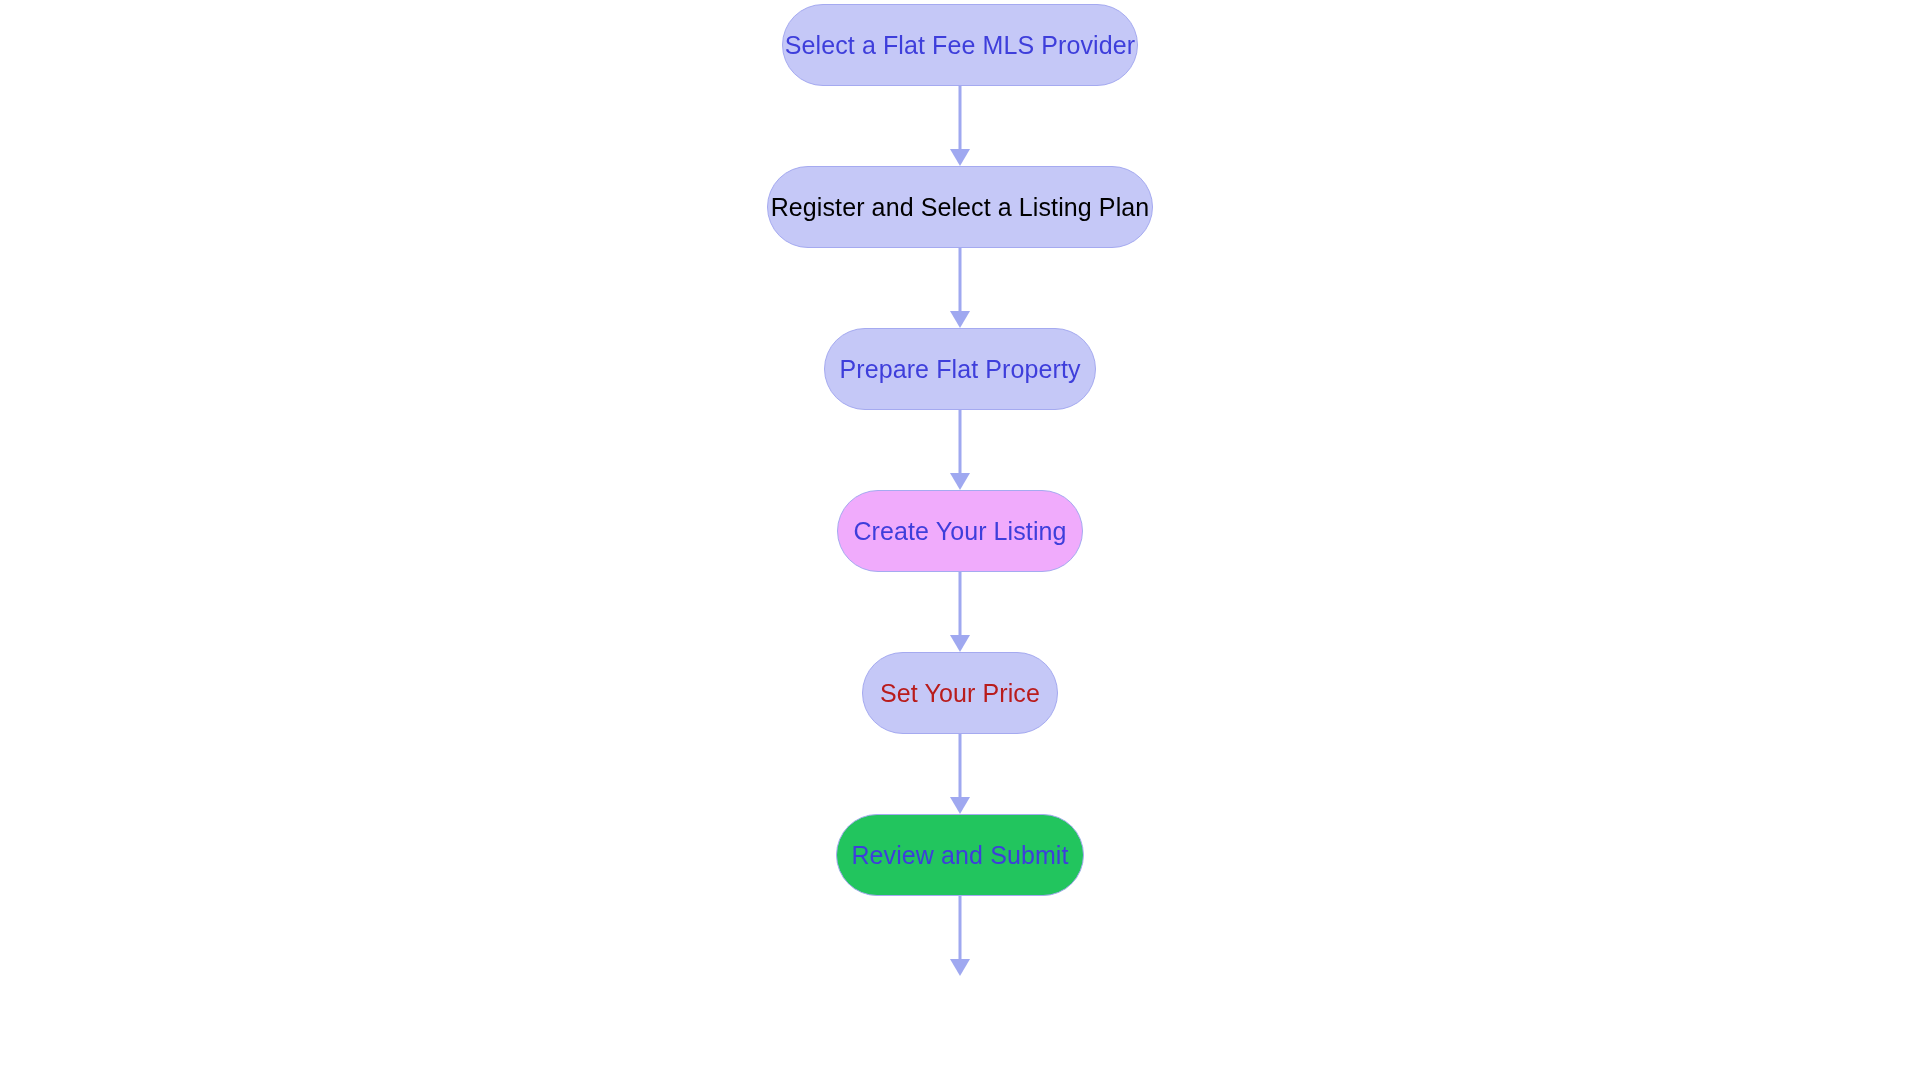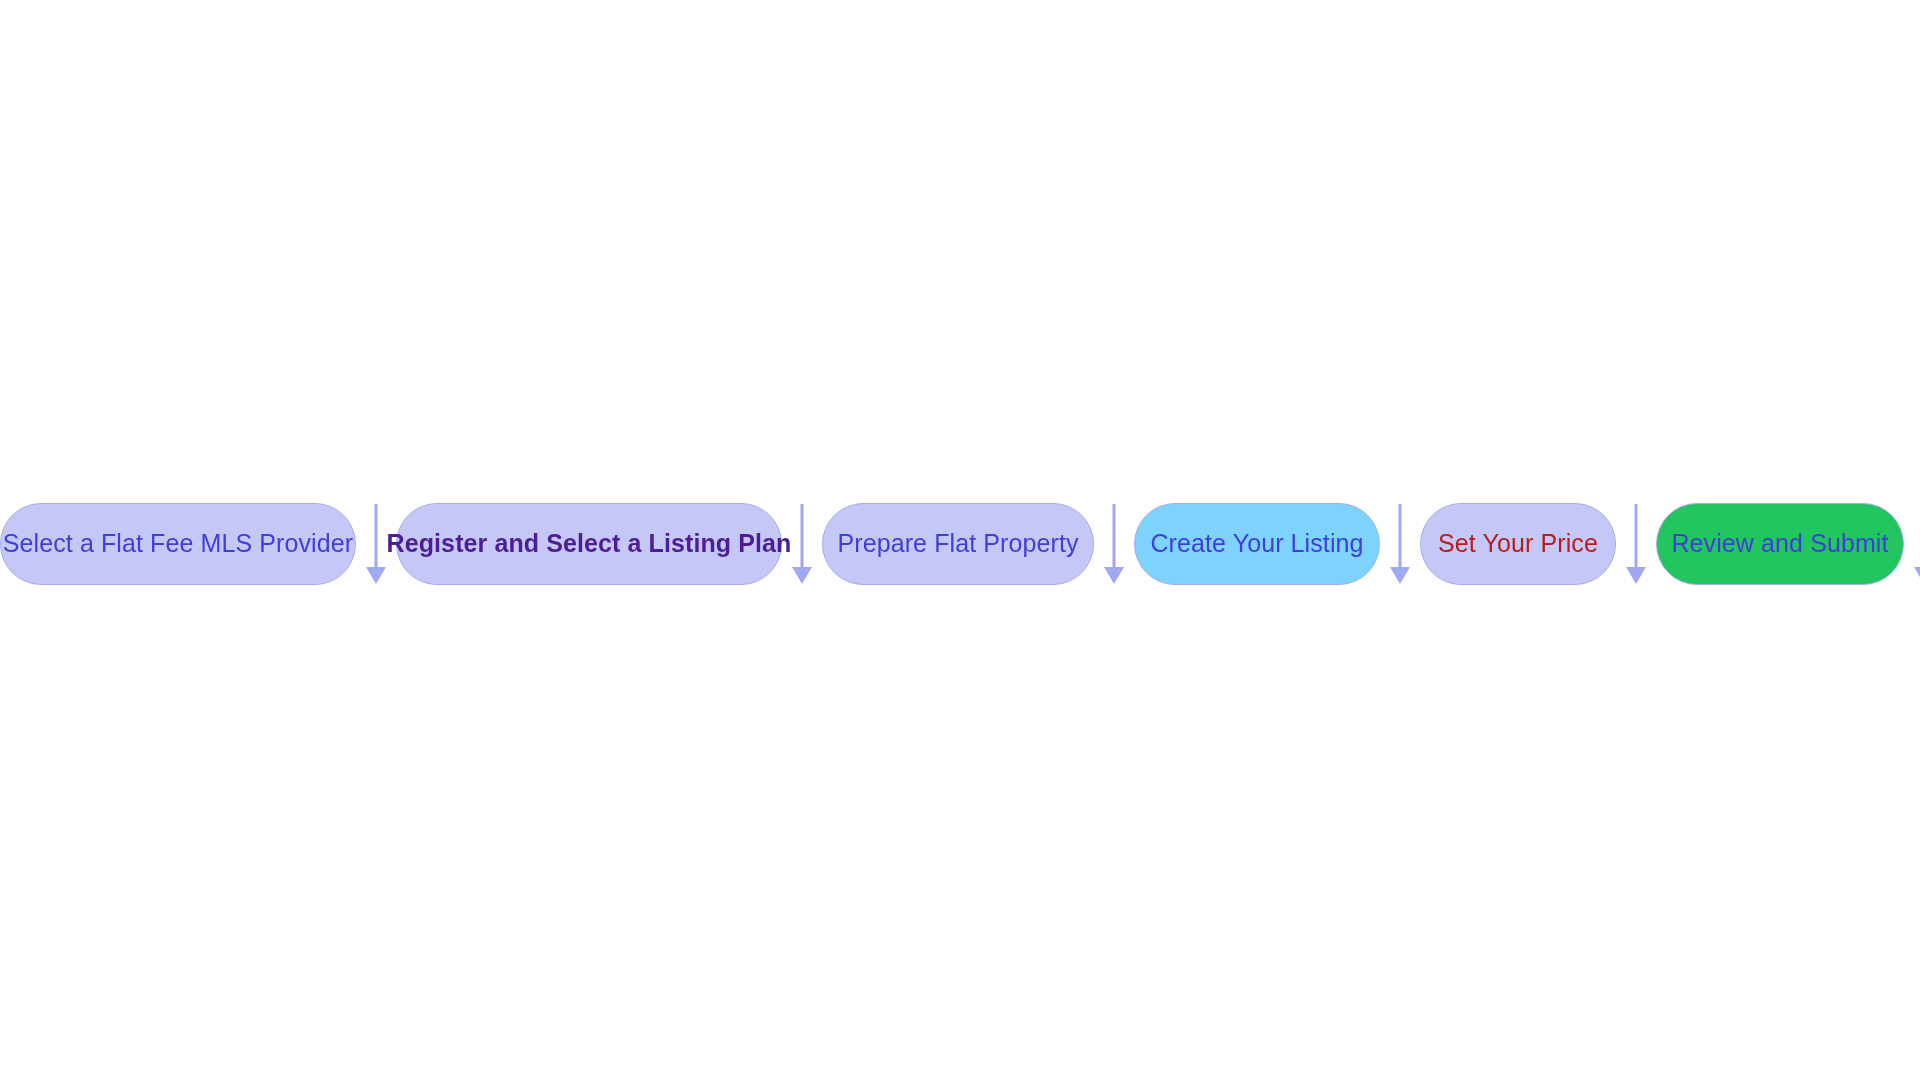--- a/index.html
+++ b/index.html
@@ -12,21 +12,21 @@
     background: #ffffff;
     font-family: "Liberation Sans", sans-serif;
     overflow: hidden;
   }
 
   #flowchart {
     width: 1920px;
     height: 1083px;
     position: relative;
     display: flex;
-    flex-direction: row;
+    flex-direction: column;
     align-items: center;
     box-sizing: border-box;
     padding-top: 4px;
   }
 
   .node {
     box-sizing: border-box;
     height: 82px;
     border-radius: 41px;
     background: #c5c8f7;
@@ -78,39 +78,39 @@
 
   <div class="node" style="width: 356px; background: rgb(197, 200, 247); border-color: rgb(165, 170, 240); color: rgb(62, 62, 219);">
     <span>Select a Flat Fee MLS Provider</span>
   </div>
 
   <div class="connector">
     <div class="line" style="background: rgb(159, 168, 240);"></div>
     <div class="head" style="border-top-color: rgb(159, 168, 240);"></div>
   </div>
 
-  <div class="node" style="width: 386px; background: rgb(197, 200, 247); border-color: rgb(165, 170, 240); color: #4c1d95; font-weight: bold;">
+  <div class="node" style="width: 386px; background: rgb(197, 200, 247); border-color: rgb(165, 170, 240); color: #000000;">
     <span>Register and Select a Listing Plan</span>
   </div>
 
   <div class="connector">
     <div class="line" style="background: rgb(159, 168, 240);"></div>
     <div class="head" style="border-top-color: rgb(159, 168, 240);"></div>
   </div>
 
   <div class="node" style="width: 272px; background: rgb(197, 200, 247); border-color: rgb(165, 170, 240); color: rgb(62, 62, 219);">
     <span>Prepare Flat Property</span>
   </div>
 
   <div class="connector">
     <div class="line" style="background: rgb(159, 168, 240);"></div>
     <div class="head" style="border-top-color: rgb(159, 168, 240);"></div>
   </div>
 
-  <div class="node" style="width: 246px; background: #7dd3fc; border-color: rgb(165, 170, 240); color: rgb(62, 62, 219);">
+  <div class="node" style="width: 246px; background: #f0abfc; border-color: rgb(165, 170, 240); color: rgb(62, 62, 219);">
     <span>Create Your Listing</span>
   </div>
 
   <div class="connector">
     <div class="line" style="background: rgb(159, 168, 240);"></div>
     <div class="head" style="border-top-color: rgb(159, 168, 240);"></div>
   </div>
 
   <div class="node" style="width: 196px; background: rgb(197, 200, 247); border-color: rgb(165, 170, 240); color: #b91c1c;">
     <span>Set Your Price</span>

